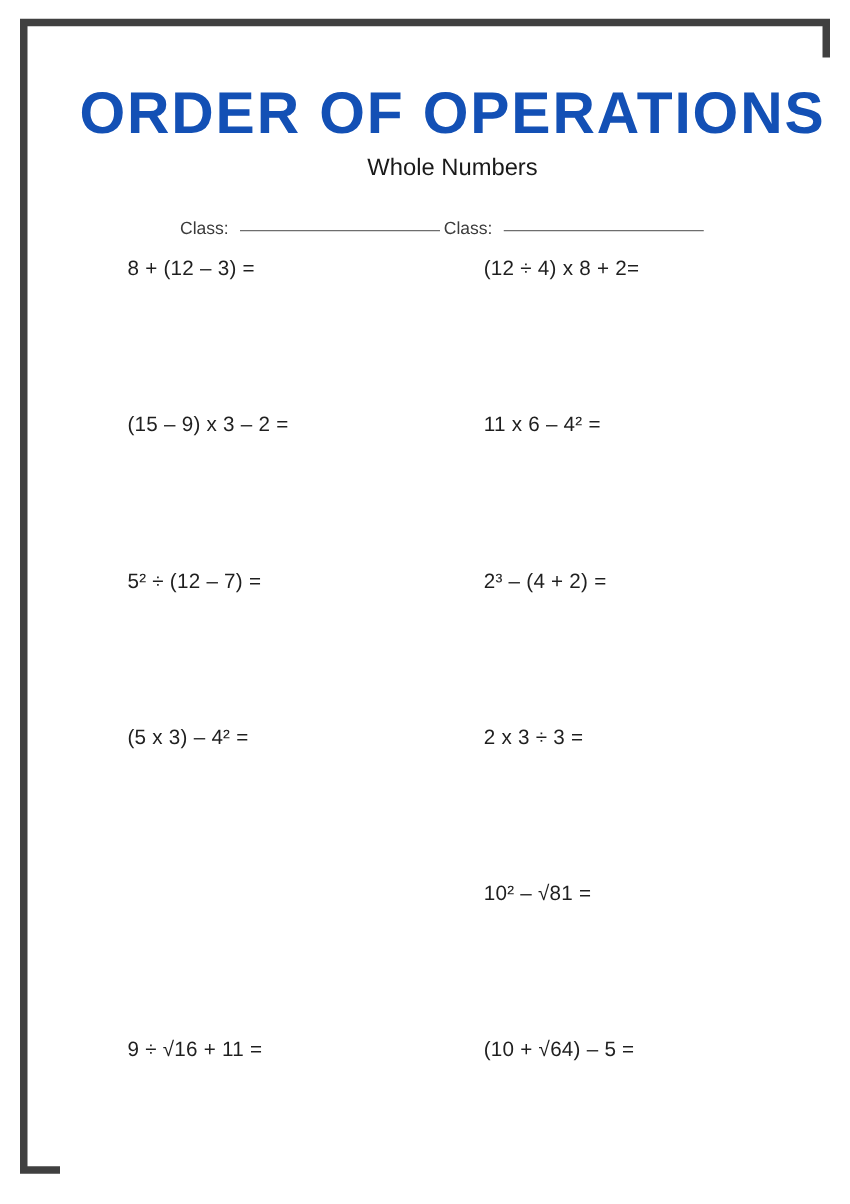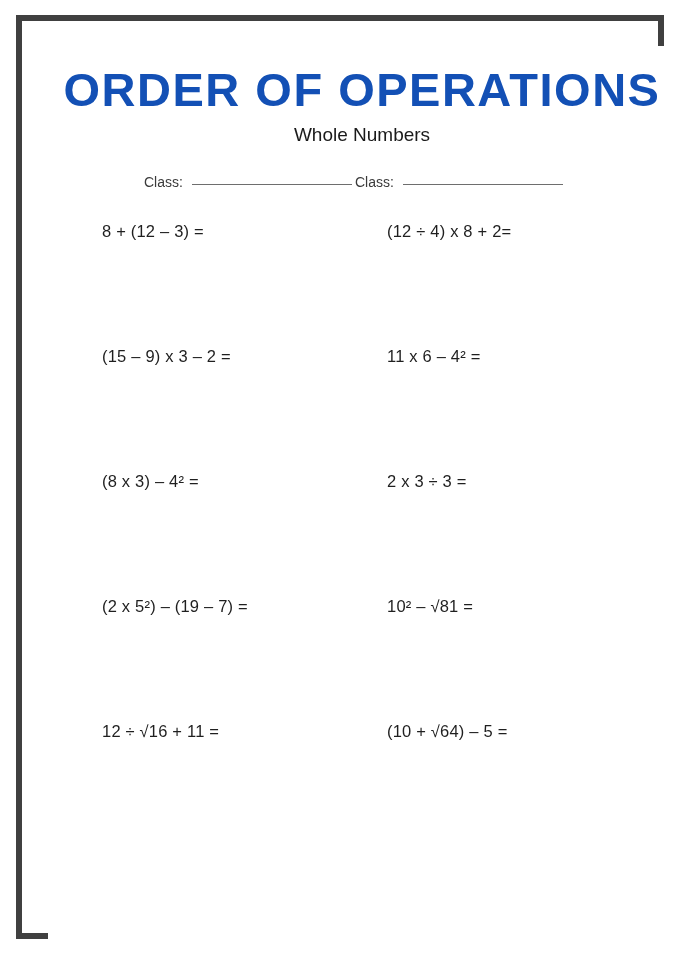--- a/index.html
+++ b/index.html
@@ -102,21 +102,21 @@
     width: 160px;
     border-bottom: 1px solid #6e6e6e;
     height: 1px;
     transform: translateY(-2px);
   }
 
   
   .problems {
     position: absolute;
     left: 0;
-    top: 176px;
+    top: 160px;
     width: 628px;
   }
   .prow {
     position: relative;
     height: 125px;
   }
   .prob {
     position: absolute;
     top: 0;
     font-size: 16.5px;
@@ -153,28 +153,31 @@
       <div class="problems">
         <div class="prow">
           <div class="prob col-left">8 + (12 – 3) =</div>
           <div class="prob col-right">(12 ÷ 4) x 8 + 2=</div>
         </div>
         <div class="prow">
           <div class="prob col-left">(15 – 9) x 3 – 2 =</div>
           <div class="prob col-right">11 x 6 – 4² =</div>
         </div>
         <div class="prow">
-          <div class="prob col-left">(8 x 3) – 4² =</div>
+          <div class="prob col-left">5² ÷ (12 – 7) =</div>
+          <div class="prob col-right">2³ – (4 + 2) =</div>
+        </div>
+        <div class="prow">
+          <div class="prob col-left">(5 x 3) – 4² =</div>
           <div class="prob col-right">2 x 3 ÷ 3 =</div>
         </div>
         <div class="prow">
-          <div class="prob col-left">(2 x 5²) – (19 – 7) =</div>
           <div class="prob col-right">10² – √81 =</div>
         </div>
         <div class="prow">
-          <div class="prob col-left">12 ÷ √16 + 11 =</div>
+          <div class="prob col-left">9 ÷ √16 + 11 =</div>
           <div class="prob col-right">(10 + √64) – 5 =</div>
         </div>
       </div>
 
     </div>
   </div>
 </div>
 
 </body></html>

